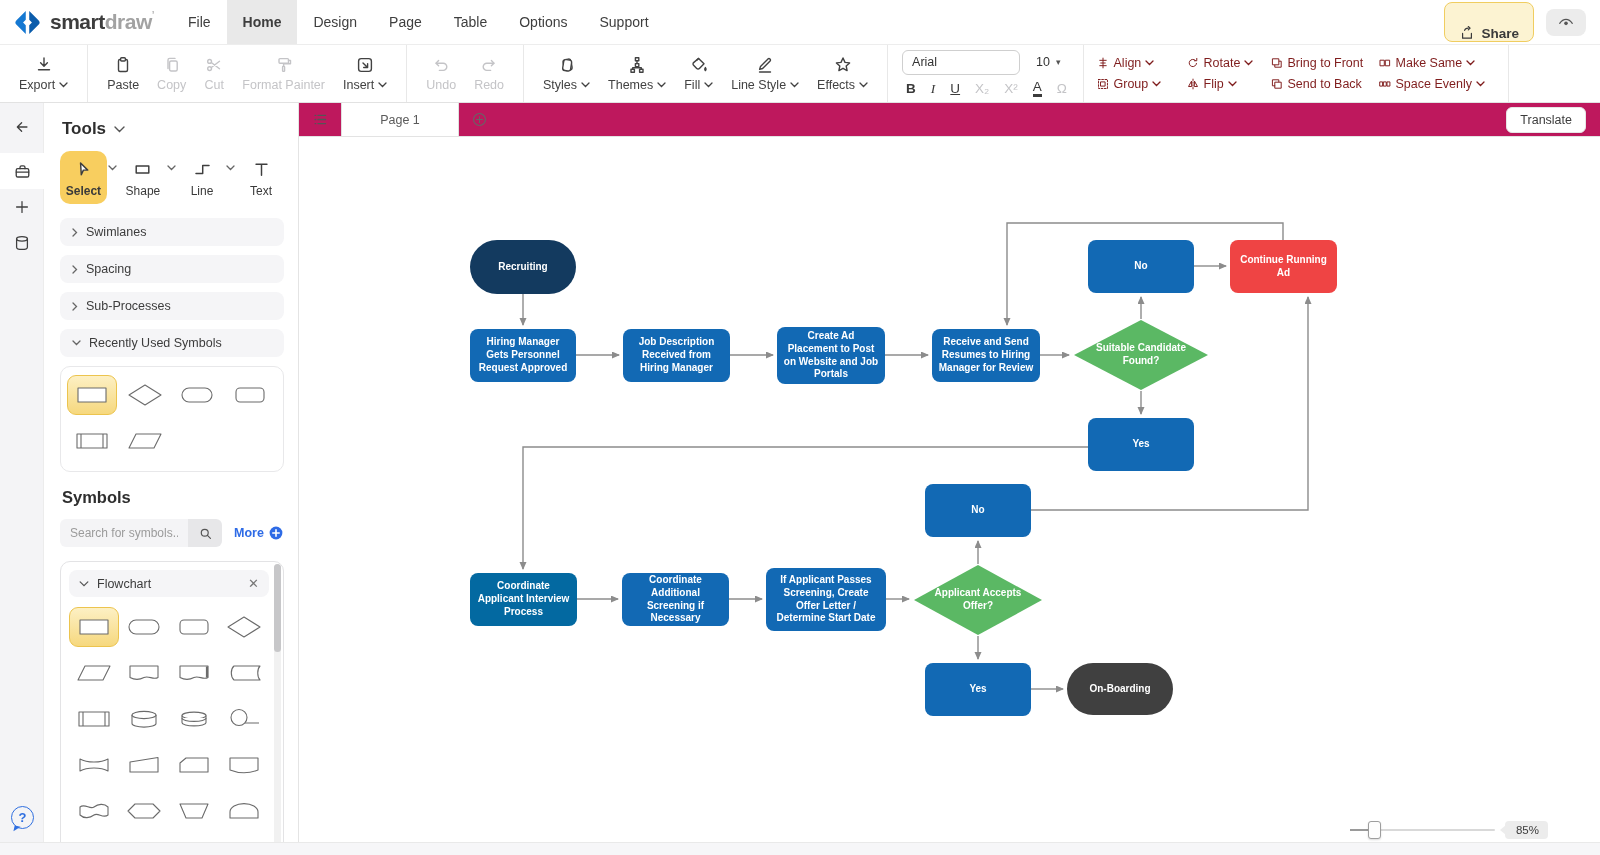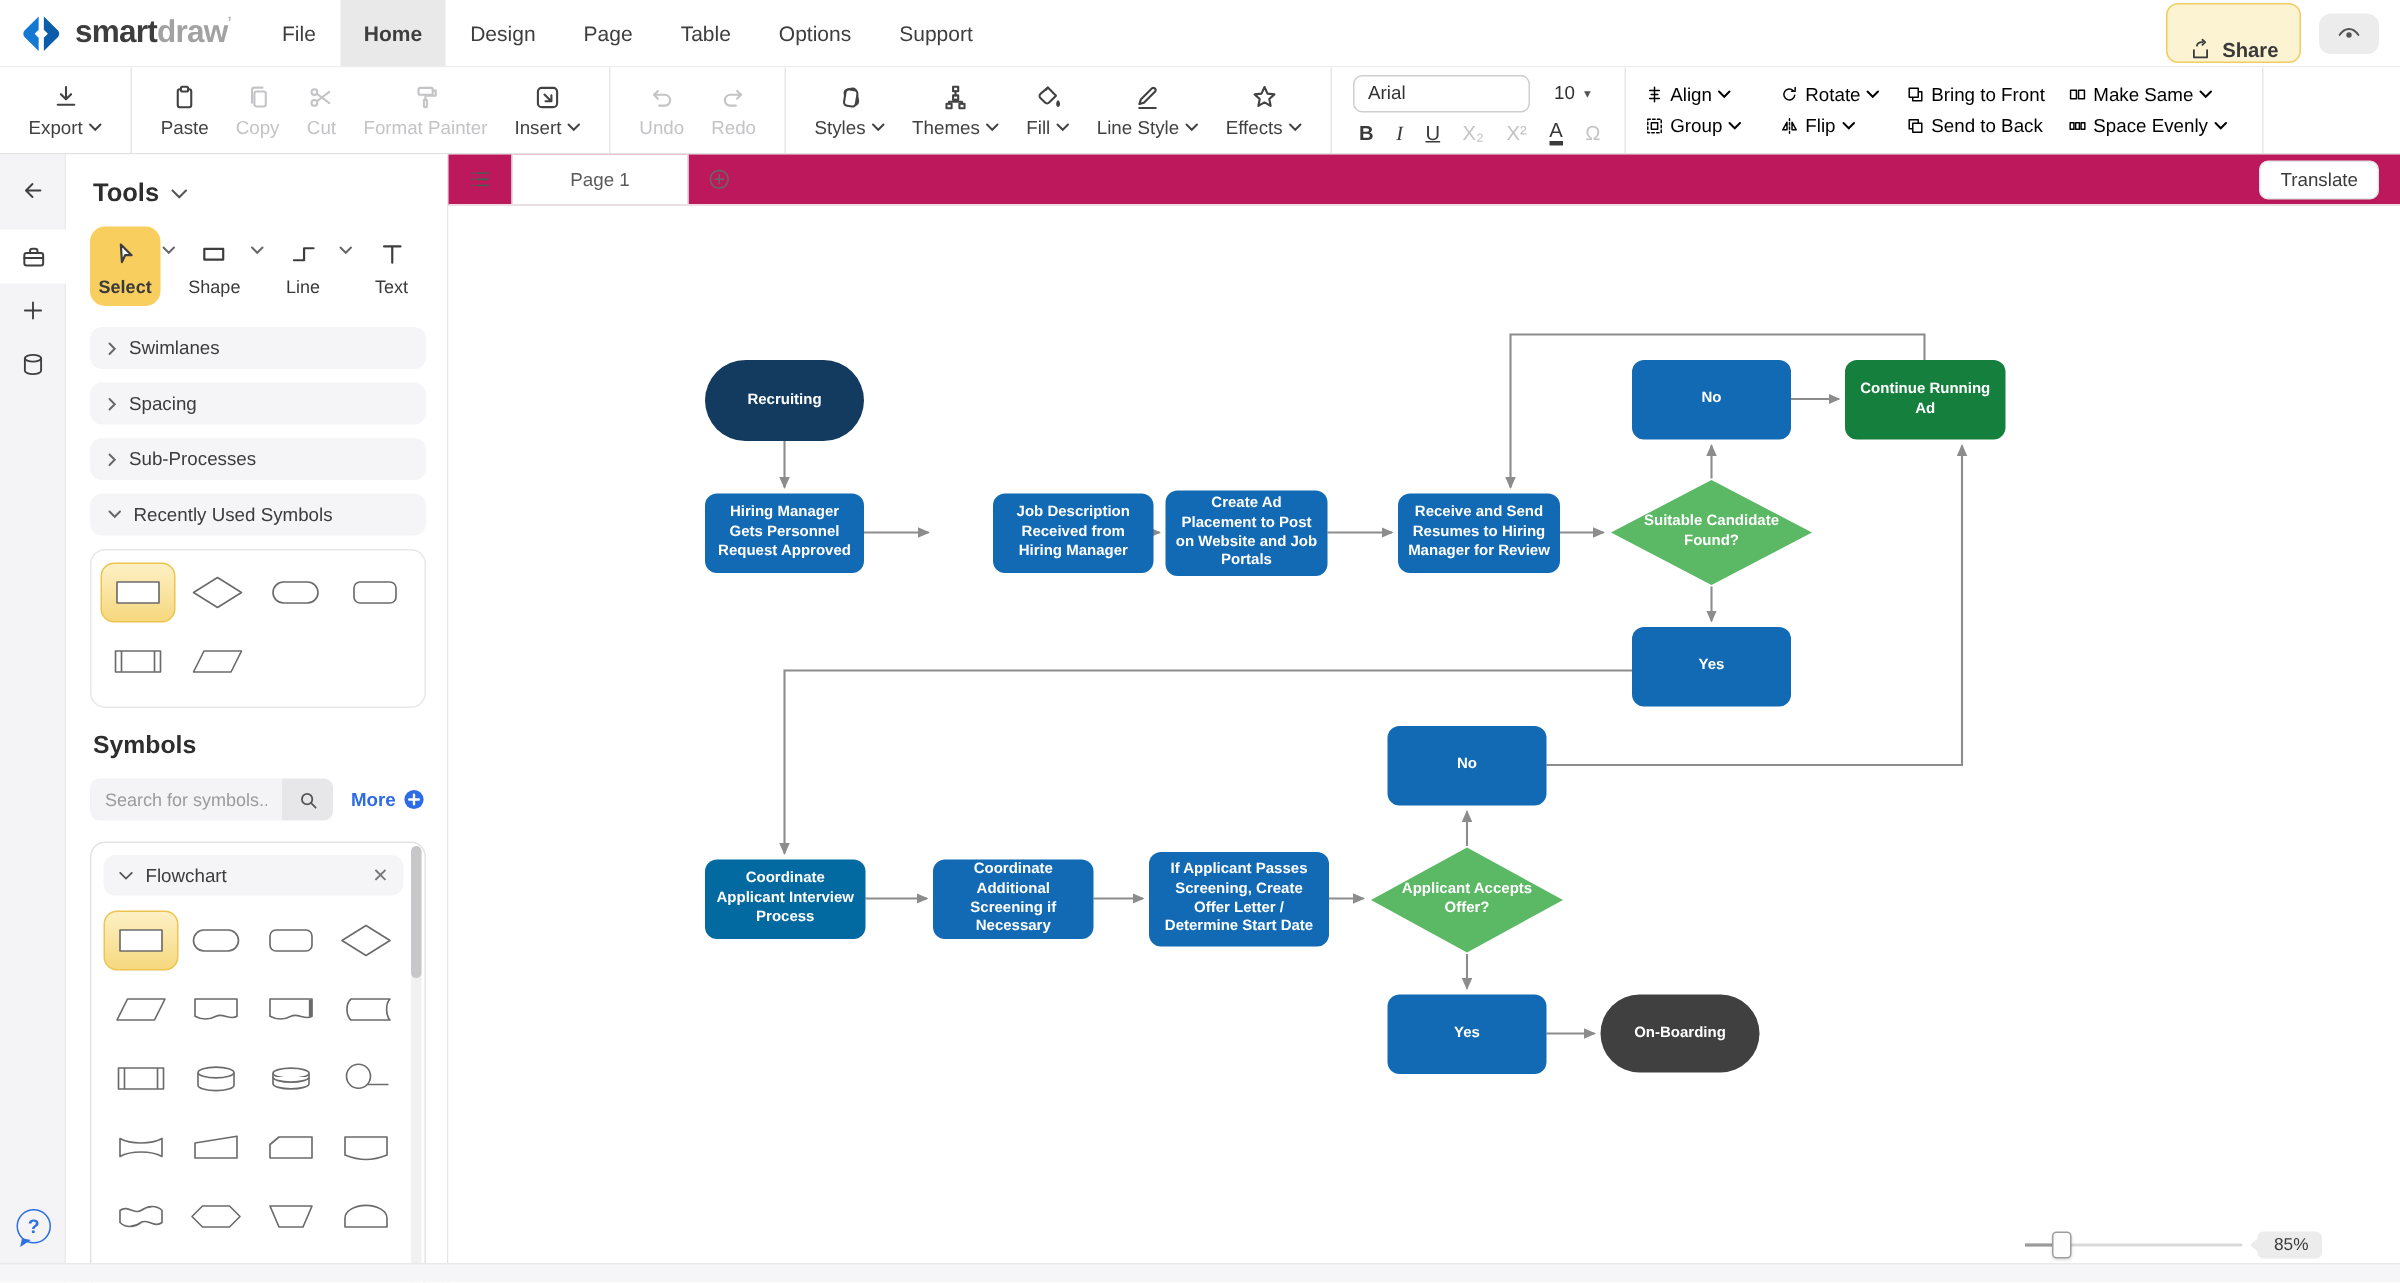--- a/index.html
+++ b/index.html
@@ -44,21 +44,21 @@
   .font-row2 { display:flex; align-items:center; gap:15px; padding-left:4px; }
   .fmt { font-size:13.5px; color:#3a3a3a; cursor:pointer; line-height:1; }
   .fmt.disabled { color:#c4c4c7; cursor:default; }
   .fmt.b { font-weight:bold; }
   .fmt.i { font-style:italic; font-family:"Liberation Serif", serif; }
   .fmt.u { text-decoration:underline; }
   .fmt.color { border-bottom:3px solid #3c3c3c; padding-bottom:1px; }
   
   .arrange { display:grid; grid-template-columns:86px 80px 104px 118px; row-gap:7px; column-gap:4px;
     padding:0 12px; border-right:1px solid #e8e8e8; height:100%; align-content:center; }
-  .arr-item { display:flex; align-items:center; gap:4px; font-size:12.5px; color:#000000; cursor:default; white-space:nowrap; }
+  .arr-item { display:flex; align-items:center; gap:4px; font-size:12.5px; color:#7f1d1d; cursor:default; white-space:nowrap; }
   .arr-item .icon svg { display:block; }
 
   
   .main { display:flex; height:752px; }
   .rail { width:44px; background:#f4f4f6; border-right:1px solid #ececec; position:relative; flex:none; }
   .rail-icon { width:44px; height:36px; display:flex; align-items:center; justify-content:center; color:#3f3f3f; cursor:pointer; }
   .rail-icon.active { background:#fff; }
   .rail-icon:first-child { margin-top:6px; margin-bottom:8px; }
   .help-bubble { position:absolute; left:11px; bottom:26px; width:23px; height:23px; border:1.6px solid #2f6fe0;
     border-radius:50%; color:#2f6fe0; font-size:13px; font-weight:bold; display:flex; align-items:center; justify-content:center; cursor:pointer; background:#f4f4f6;}
@@ -844,39 +844,39 @@
             <path d="M 679 499 L 679 522" class="connector" marker-end="url(#arrow)"></path>
             <path d="M 732 552 L 764 552" class="connector" marker-end="url(#arrow)"></path>
           </svg>
         <div id="nodes">
             <div class="node terminator" style="left: 171px; top: 103px; width: 106px; height: 54px; background: rgb(19, 58, 95);">
               <span>Recruiting</span>
             </div>
             <div class="node process" style="left: 171px; top: 192px; width: 106px; height: 53px; background: rgb(18, 105, 180);">
               <span>Hiring Manager Gets Personnel Request Approved</span>
             </div>
-            <div class="node process" style="left: 324px; top: 192px; width: 107px; height: 53px; background: rgb(18, 105, 180); margin-left: 39px;">
+            <div class="node process" style="left: 324px; top: 192px; width: 107px; height: 53px; background: rgb(18, 105, 180);">
               <span>Job Description Received from Hiring Manager</span>
             </div>
             <div class="node process" style="left: 478px; top: 190px; width: 108px; height: 57px; background: rgb(18, 105, 180);">
               <span>Create Ad Placement to Post on Website and Job Portals</span>
             </div>
             <div class="node process" style="left: 633px; top: 192px; width: 108px; height: 53px; background: rgb(18, 105, 180);">
               <span>Receive and Send Resumes to Hiring Manager for Review</span>
             </div>
             <div class="node decision" style="left: 774px; top: 182px; width: 136px; height: 72px;">
               <svg width="136" height="72">
                 <polygon points="68,1 135,36 68,71 1,36" fill="#5bb864"></polygon>
               </svg>
               <span class="dlabel">Suitable Candidate Found?</span>
             </div>
             <div class="node process" style="left: 789px; top: 103px; width: 106px; height: 53px; background: rgb(18, 105, 180);">
               <span>No</span>
             </div>
-            <div class="node process" style="left: 931px; top: 103px; width: 107px; height: 53px; background: #15803d;">
+            <div class="node process" style="left: 931px; top: 103px; width: 107px; height: 53px; background: #ef4444;">
               <span>Continue Running Ad</span>
             </div>
             <div class="node process" style="left: 789px; top: 281px; width: 106px; height: 53px; background: rgb(18, 105, 180);">
               <span>Yes</span>
             </div>
             <div class="node process" style="left: 171px; top: 436px; width: 107px; height: 53px; background: #0369a1;">
               <span>Coordinate Applicant Interview Process</span>
             </div>
             <div class="node process" style="left: 323px; top: 436px; width: 107px; height: 53px; background: rgb(18, 105, 180);">
               <span>Coordinate Additional Screening if Necessary</span>

